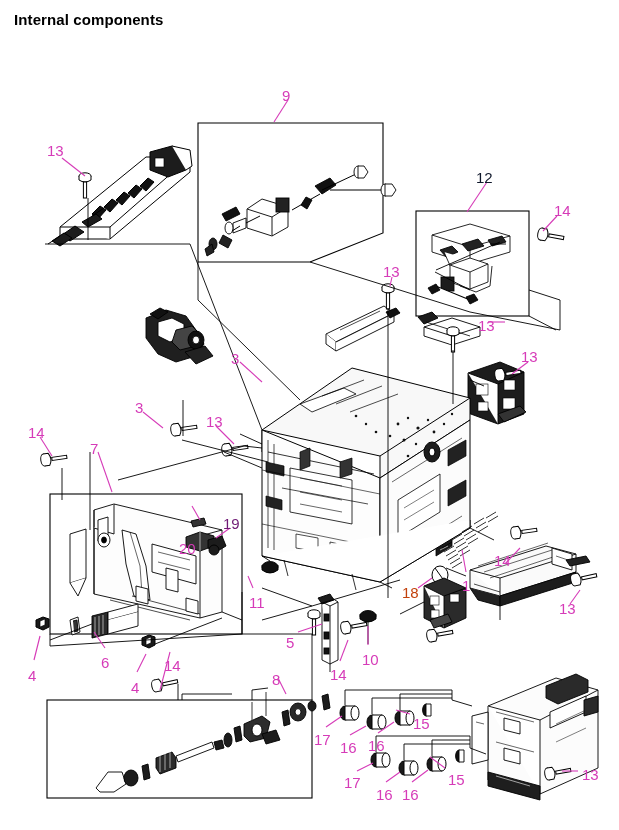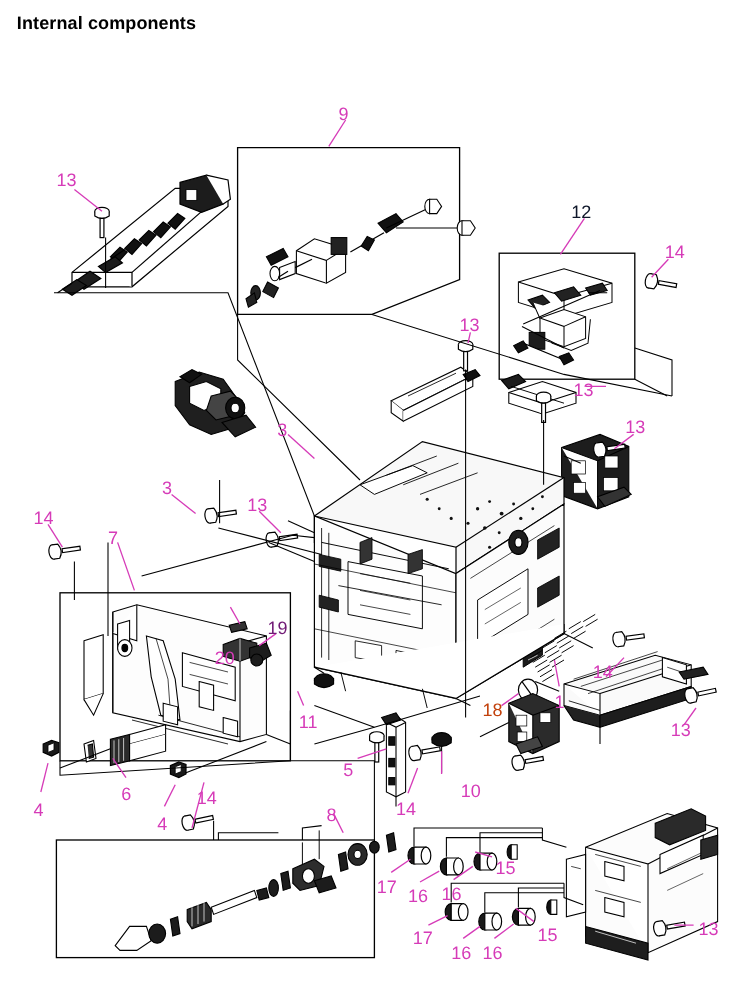--- a/index.html
+++ b/index.html
@@ -519,21 +519,21 @@
     <div class="callout" style="left: 28px; top: 425px; color: rgb(214, 59, 184);">14</div>
     <div class="callout" style="left: 90px; top: 441px; color: rgb(214, 59, 184);">7</div>
     <div class="callout" style="left: 179px; top: 495px; color: rgb(214, 59, 184); margin-top: 46px;">20</div>
     <div class="callout" style="left: 223px; top: 516px; color: #701a75;">19</div>
     <div class="callout" style="left: 494px; top: 553px; color: rgb(214, 59, 184);">14</div>
     <div class="callout" style="left: 462px; top: 578px; color: rgb(214, 59, 184);">1</div>
     <div class="callout" style="left: 402px; top: 585px; color: #c2410c;">18</div>
     <div class="callout" style="left: 249px; top: 595px; color: rgb(214, 59, 184);">11</div>
     <div class="callout" style="left: 559px; top: 601px; color: rgb(214, 59, 184);">13</div>
     <div class="callout" style="left: 286px; top: 635px; color: rgb(214, 59, 184);">5</div>
-    <div class="callout" style="left: 384px; top: 652px; color: rgb(214, 59, 184);">10</div>
+    <div class="callout" style="left: 362px; top: 652px; color: rgb(214, 59, 184);">10</div>
     <div class="callout" style="left: 330px; top: 667px; color: rgb(214, 59, 184);">14</div>
     <div class="callout" style="left: 101px; top: 655px; color: rgb(214, 59, 184);">6</div>
     <div class="callout" style="left: 28px; top: 668px; color: rgb(214, 59, 184);">4</div>
     <div class="callout" style="left: 131px; top: 680px; color: rgb(214, 59, 184);">4</div>
     <div class="callout" style="left: 164px; top: 658px; color: rgb(214, 59, 184);">14</div>
     <div class="callout" style="left: 272px; top: 672px; color: rgb(214, 59, 184);">8</div>
     <div class="callout" style="left: 314px; top: 732px; color: rgb(214, 59, 184);">17</div>
     <div class="callout" style="left: 340px; top: 740px; color: rgb(214, 59, 184);">16</div>
     <div class="callout" style="left: 368px; top: 738px; color: rgb(214, 59, 184);">16</div>
     <div class="callout" style="left: 413px; top: 716px; color: rgb(214, 59, 184);">15</div>

